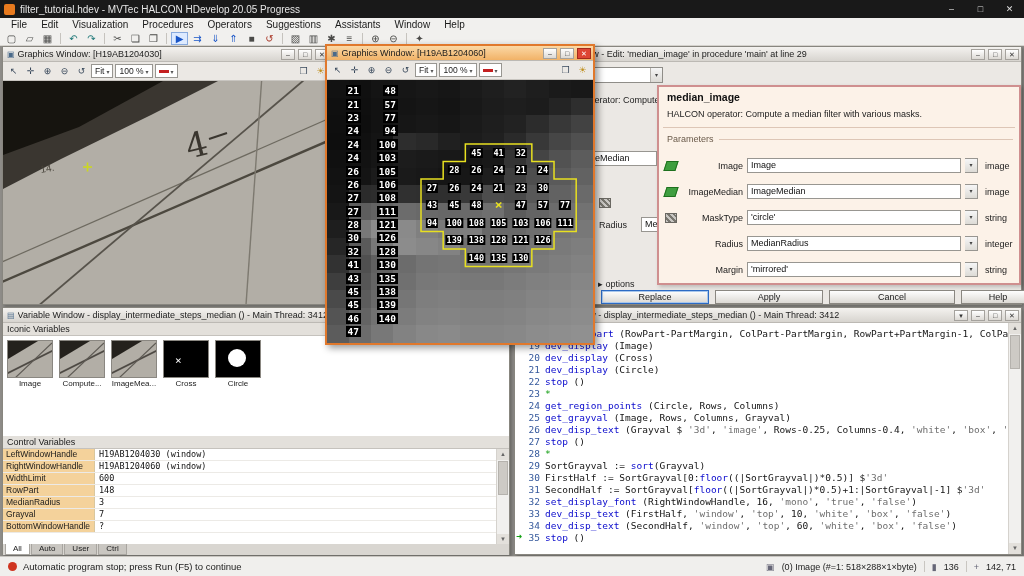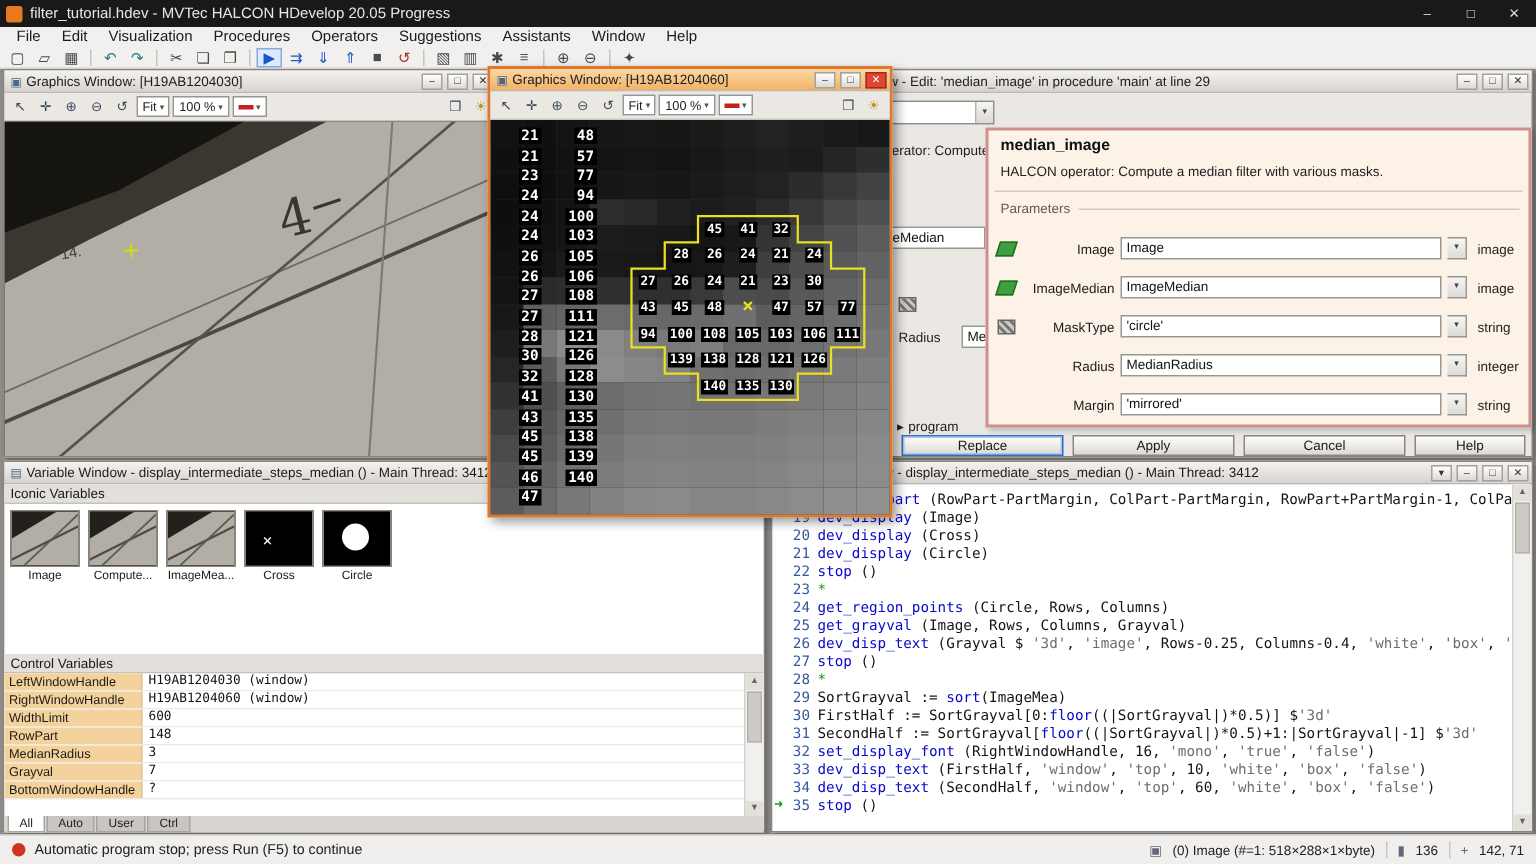--- a/index.html
+++ b/index.html
@@ -241,21 +241,21 @@
       <span>median_image</span>
       <span class="carr">▾</span>
     </div>
     <div id="ophelp">median_image operator: Compute a median filter with various masks.</div>
     <div class="finput" id="opfrag1">ImageMedian</div>
     <div class="hatch"></div>
     <div id="opradius">Radius</div>
     <div class="finput" id="opfrag2">MedianRadius</div>
     <div id="opoptions">
       <span>▸</span>
-      <span>program</span>
+      <span>options</span>
     </div>
     <div id="opPanel">
       <div class="pttl">median_image</div>
       <div class="pdesc">HALCON operator:  Compute a median filter with various masks.</div>
       <div class="psep"></div>
       <div class="plabelrow">
         <span>Parameters</span>
         <div class="hline"></div>
       </div>
       <div id="paramRows">
@@ -292,21 +292,21 @@
             <div class="plabel">Margin</div>
             <div class="pinput">'mirrored'</div>
             <div class="pdrop">▾</div>
             <div class="ptype">string</div>
           </div>
         </div>
     </div>
     <div id="opbtns">
         <div class="pbtn primary" style="width: 108px;">Replace</div>
         <div class="pbtn" style="width: 108px;">Apply</div>
-        <div class="pbtn" style="width: 108px;">Cancel</div>
+        <div class="pbtn" style="width: 126px;">Cancel</div>
         <div class="pbtn" style="width: 74px;">Help</div>
       </div>
   </div>
 </div>
 
 <div class="cwin" id="varW">
   <div class="tbar">
     <span class="wicon">▤</span>
     <span class="ttl">Variable Window - display_intermediate_steps_median () - Main Thread: 3412</span>
     <span class="cbtn">–</span>
@@ -418,21 +418,21 @@
         <div class="crow"><div class="cgut">19</div><div class="ccode"><span class="tk-op">dev_display</span><span class="tk-pl"> (Image)</span></div></div>
         <div class="crow"><div class="cgut">20</div><div class="ccode"><span class="tk-op">dev_display</span><span class="tk-pl"> (Cross)</span></div></div>
         <div class="crow"><div class="cgut">21</div><div class="ccode"><span class="tk-op">dev_display</span><span class="tk-pl"> (Circle)</span></div></div>
         <div class="crow"><div class="cgut">22</div><div class="ccode"><span class="tk-op">stop</span><span class="tk-pl"> ()</span></div></div>
         <div class="crow"><div class="cgut">23</div><div class="ccode"><span class="tk-cm">*</span></div></div>
         <div class="crow"><div class="cgut">24</div><div class="ccode"><span class="tk-op">get_region_points</span><span class="tk-pl"> (Circle, Rows, Columns)</span></div></div>
         <div class="crow"><div class="cgut">25</div><div class="ccode"><span class="tk-op">get_grayval</span><span class="tk-pl"> (Image, Rows, Columns, Grayval)</span></div></div>
         <div class="crow"><div class="cgut">26</div><div class="ccode"><span class="tk-op">dev_disp_text</span><span class="tk-pl"> (Grayval $ </span><span class="tk-st">'3d'</span><span class="tk-pl">, </span><span class="tk-st">'image'</span><span class="tk-pl">, Rows-0.25, Columns-0.4, </span><span class="tk-st">'white'</span><span class="tk-pl">, </span><span class="tk-st">'box'</span><span class="tk-pl">, </span><span class="tk-st">'false'</span></div></div>
         <div class="crow"><div class="cgut">27</div><div class="ccode"><span class="tk-op">stop</span><span class="tk-pl"> ()</span></div></div>
         <div class="crow"><div class="cgut">28</div><div class="ccode"><span class="tk-cm">*</span></div></div>
-        <div class="crow"><div class="cgut">29</div><div class="ccode"><span class="tk-pl">SortGrayval := </span><span class="tk-op">sort</span><span class="tk-pl">(ImageMea)</span></div></div>
+        <div class="crow"><div class="cgut">29</div><div class="ccode"><span class="tk-pl">SortGrayval := </span><span class="tk-op">sort</span><span class="tk-pl">(Grayval)</span></div></div>
         <div class="crow"><div class="cgut">30</div><div class="ccode"><span class="tk-pl">FirstHalf := SortGrayval[0:</span><span class="tk-op">floor</span><span class="tk-pl">((|SortGrayval|)*0.5)] $</span><span class="tk-st">'3d'</span></div></div>
         <div class="crow"><div class="cgut">31</div><div class="ccode"><span class="tk-pl">SecondHalf := SortGrayval[</span><span class="tk-op">floor</span><span class="tk-pl">((|SortGrayval|)*0.5)+1:|SortGrayval|-1] $</span><span class="tk-st">'3d'</span></div></div>
         <div class="crow"><div class="cgut">32</div><div class="ccode"><span class="tk-op">set_display_font</span><span class="tk-pl"> (RightWindowHandle, 16, </span><span class="tk-st">'mono'</span><span class="tk-pl">, </span><span class="tk-st">'true'</span><span class="tk-pl">, </span><span class="tk-st">'false'</span><span class="tk-pl">)</span></div></div>
         <div class="crow"><div class="cgut">33</div><div class="ccode"><span class="tk-op">dev_disp_text</span><span class="tk-pl"> (FirstHalf, </span><span class="tk-st">'window'</span><span class="tk-pl">, </span><span class="tk-st">'top'</span><span class="tk-pl">, 10, </span><span class="tk-st">'white'</span><span class="tk-pl">, </span><span class="tk-st">'box'</span><span class="tk-pl">, </span><span class="tk-st">'false'</span><span class="tk-pl">)</span></div></div>
         <div class="crow"><div class="cgut">34</div><div class="ccode"><span class="tk-op">dev_disp_text</span><span class="tk-pl"> (SecondHalf, </span><span class="tk-st">'window'</span><span class="tk-pl">, </span><span class="tk-st">'top'</span><span class="tk-pl">, 60, </span><span class="tk-st">'white'</span><span class="tk-pl">, </span><span class="tk-st">'box'</span><span class="tk-pl">, </span><span class="tk-st">'false'</span><span class="tk-pl">)</span></div></div>
         <div class="crow"><div class="cgut"><span class="arr">➜</span>35</div><div class="ccode"><span class="tk-op">stop</span><span class="tk-pl"> ()</span></div></div>
       </div>
     <div class="vscroll" id="pscroll">
       <div class="scar up">▲</div>
       <div class="sthumb"></div>

